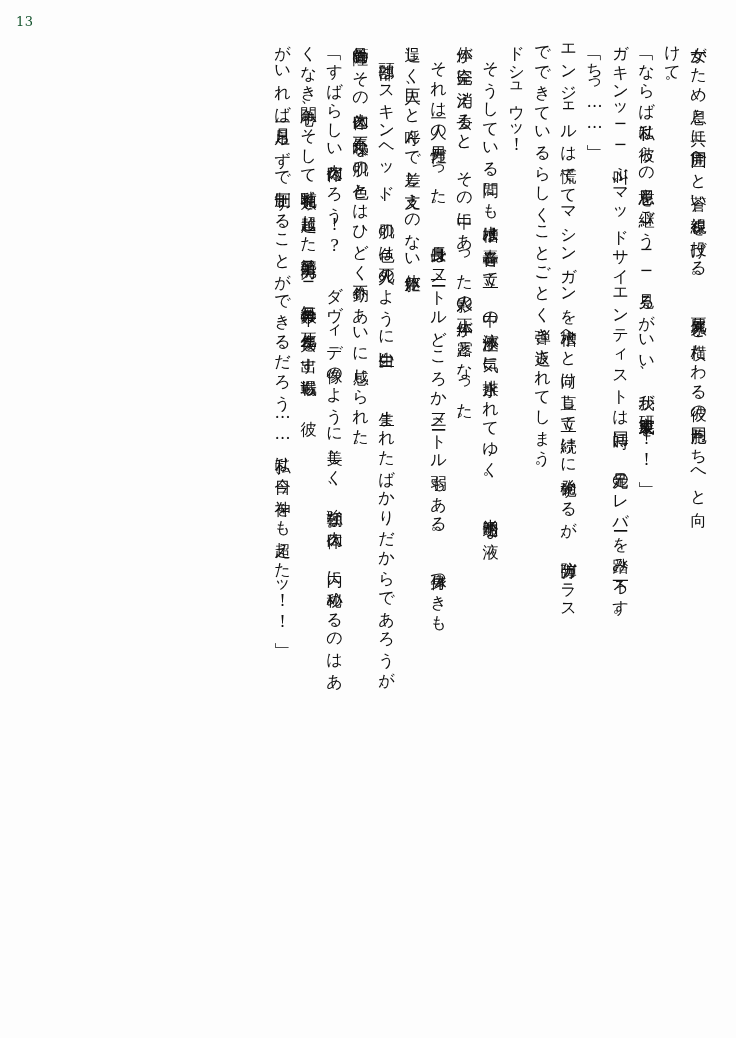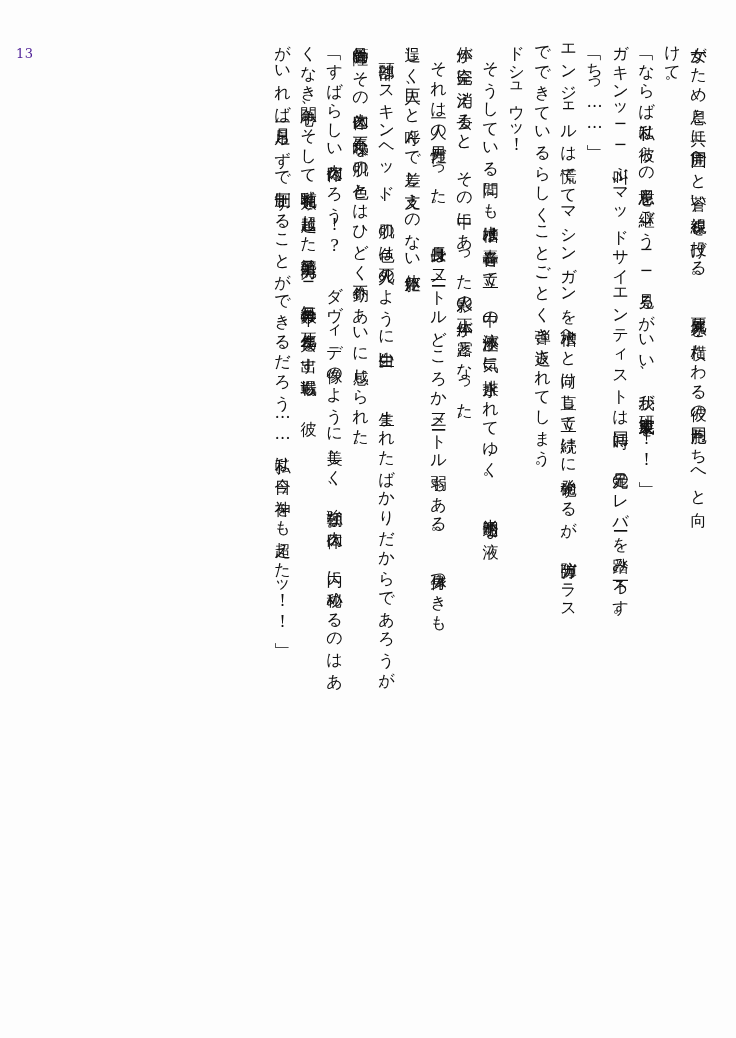--- a/index.html
+++ b/index.html
@@ -21,24 +21,23 @@
     height: 1038px;
     background: #fdfdfd;
     box-sizing: border-box;
   }
 
   .page-number {
     position: absolute;
     top: 14px;
     left: 16px;
     font-size: 13px;
-    color: #4c1d95;
+    color: #14532d;
     font-family: "DejaVu Serif", "Liberation Serif", serif;
     letter-spacing: 0.5px;
-    margin-top: 32px;
   }
 
   
   .text-block {
     position: absolute;
     top: 34px;
     right: 30px;
     left: 46px;
     bottom: 24px;
     display: flex;

